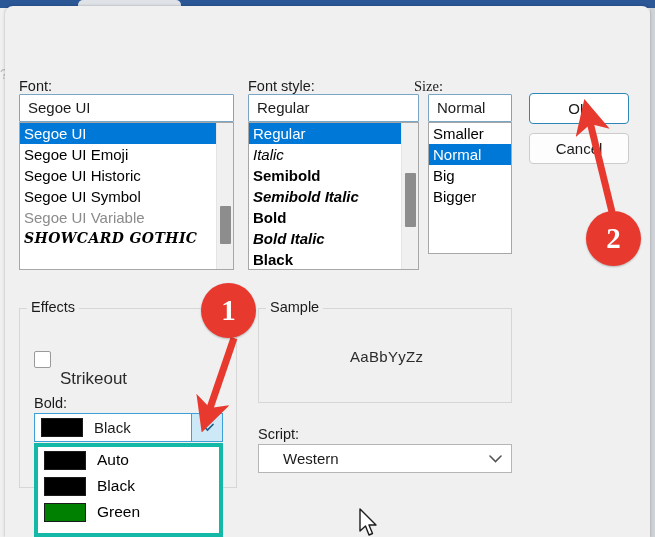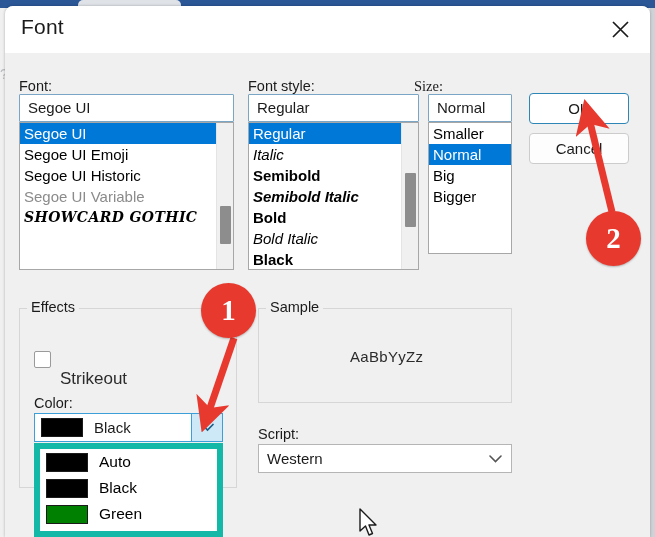--- a/index.html
+++ b/index.html
@@ -142,21 +142,21 @@
   
   .fp-emoji  { }
   .fp-gray   { color: #8b8b8b; }
   .fp-showcard { font-weight: 800; font-family: "DejaVu Serif", serif; letter-spacing: .4px; font-size: 14px; font-style: italic; }
   .fp-simsun { font-family: "DejaVu Sans Mono", monospace; font-size: 14px; }
 
   .st-italic { font-style: italic; }
   .st-semibold { font-weight: 600; }
   .st-semibold-italic { font-weight: 600; font-style: italic; }
   .st-bold { font-weight: bold; }
-  .st-bold-italic { font-weight: normal; font-style: italic; }
+  .st-bold-italic { font-weight: bold; font-style: italic; }
   .st-black { font-weight: 900; }
 
   .vscroll {
     position: absolute;
     top: 0; right: 0;
     width: 17px;
     bottom: 0;
     background: #f0f0f0;
     border-left: 1px solid #e4e4e4;
     box-sizing: border-box;
@@ -248,21 +248,21 @@
     background: #cde8f7;
     border-left: 1px solid #3c9fd8;
     display: flex; align-items: center; justify-content: center;
     cursor: pointer;
     box-sizing: border-box;
   }
 
   #color-dropdown {
     position: absolute;
     background: #ffffff;
-    border: 6px solid #14b8a6;
+    border: 4px solid #14b8a6;
     box-sizing: border-box;
     overflow: hidden;
   }
   .crow {
     height: 26px;
     display: flex;
     align-items: center;
     cursor: pointer;
   }
   .crow .swatch { margin-left: 6px; }
@@ -284,21 +284,21 @@
 
   #script-combo {
     position: absolute;
     background: #ffffff;
     border: 1px solid #b5b5b5;
     box-sizing: border-box;
     display: flex;
     align-items: center;
     font-size: 15px;
     color: #1b1b1b;
-    padding-left: 8px;
+    padding-left: 24px;
   }
   #script-arrow {
     position: absolute;
     right: 9px; top: 50%;
     transform: translateY(-50%);
     line-height: 0;
   }
 
   
   .callout {
@@ -333,38 +333,31 @@
 
 <div id="backdrop">
   <div id="backdrop-titlebar"></div>
   <div id="backdrop-tab"></div>
   <div id="backdrop-left-glyph">?</div>
   <div id="backdrop-right-edge"></div>
 </div>
 
 <div id="dialog">
 
-  <div id="titlebar">
-    <div id="title-text">Font</div>
-    <div id="close-btn">
-      <svg width="19" height="19" viewBox="0 0 19 19">
-        <path d="M2 2 L17 17 M17 2 L2 17" stroke="#1b1b1b" stroke-width="1.7" fill="none"></path>
-      </svg>
-    </div>
-  </div>
 
   <div id="body-area">
 
     <div class="field-label" style="left:14px; top:25px;">Font:</div>
     <div class="textbox" style="left:14px; top:41px; width:215px; height:28px;">Segoe UI</div>
     <div class="listbox" style="left:14px; top:69px; width:215px; height:148px;">
       <div class="list-inner" id="font-list">
           <div class="list-item selected">Segoe UI</div>
           <div class="list-item fp-emoji">Segoe UI Emoji</div>
           <div class="list-item">Segoe UI Historic</div>
+          <div class="list-item">Segoe UI Symbol</div>
           <div class="list-item fp-gray">Segoe UI Variable</div>
           <div class="list-item fp-showcard">SHOWCARD GOTHIC</div>
         </div>
       <div class="vscroll">
         <div class="vthumb" style="top:83px; height:38px;"></div>
       </div>
     </div>
 
     <div class="field-label" style="left:243px; top:25px;">Font style:</div>
     <div class="textbox" style="left:243px; top:41px; width:171px; height:28px;">Regular</div>
@@ -399,21 +392,21 @@
 
     <div class="groupbox" style="left:14px; top:255px; width:218px; height:180px;"></div>
     <div class="group-title" style="left:22px; top:246px;">Effects</div>
 
     <div class="checkrow" style="left:29px; top:276px;">
       <span class="checkbox-sq"></span>
       <span class="lbl">Strikeout</span>
     </div>
 
 
-    <div class="field-label" style="left:29px; top:342px;">Color:</div>
+    <div class="field-label" style="left:29px; top:342px;">Bold:</div>
 
     <div id="color-combo" style="left:29px; top:360px; width:189px; height:29px;">
       <span class="swatch" id="combo-swatch" style="background: rgb(0, 0, 0);"></span>
       <span class="cname">Black</span>
       <span id="combo-arrow-btn">
         <svg width="13" height="9" viewBox="0 0 13 9">
           <path d="M1 1.5 L6.5 7 L12 1.5" stroke="#1b5e86" stroke-width="1.7" fill="none" stroke-linecap="round"></path>
         </svg>
       </span>
     </div>

